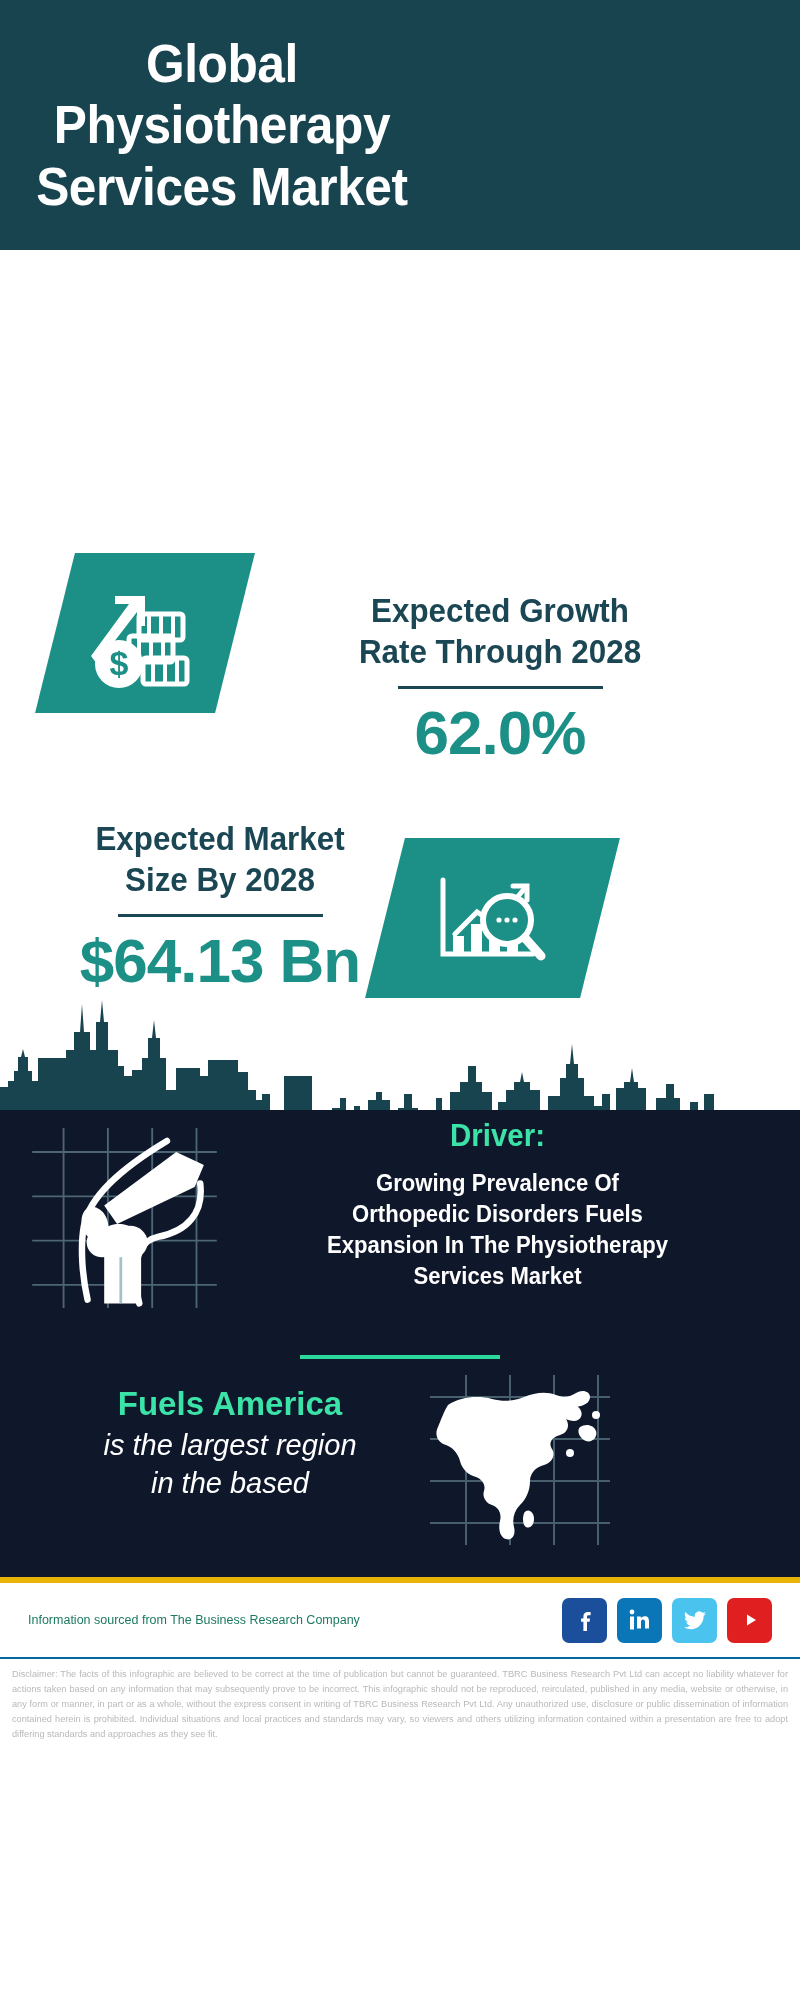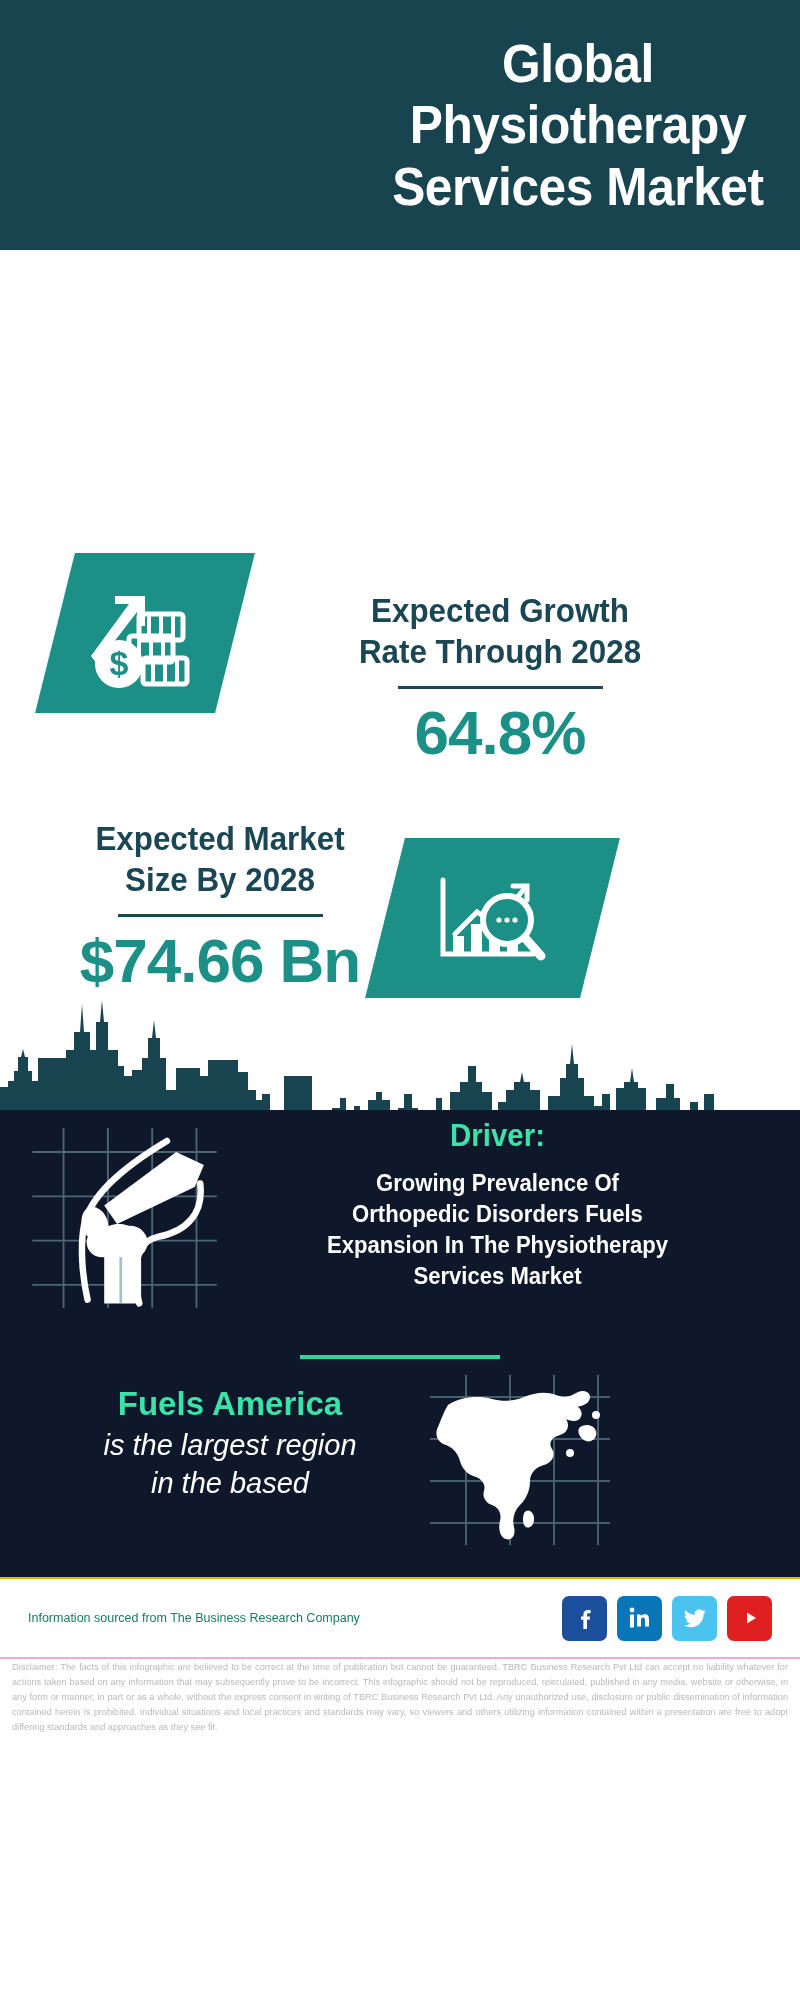--- a/index.html
+++ b/index.html
@@ -8,21 +8,21 @@
     font-family:"Liberation Sans", sans-serif;
     background:#ffffff;
     overflow:hidden;
   }
   .page { position:relative; width:800px; height:2000px; background:#fff; }
 
   
   .header {
     background:#184450;
     height:250px;
-    display:flex; align-items:center; justify-content:flex-end;
+    display:flex; align-items:center; justify-content:flex-start;
     padding:0 20px;
   }
   .header-title {
     color:#ffffff;
     font-size:54px;
     font-weight:bold;
     line-height:1.14;
     text-align:center;
     letter-spacing:-0.5px;
     font-stretch:condensed;
@@ -103,34 +103,34 @@
   
   .region-row { position:relative; height:190px; margin-top:18px; }
   .region-text { position:absolute; left:30px; top:18px; width:400px; text-align:center; }
   .region-name { color:#3be3a8; font-size:33px; font-weight:bold; }
   .region-sub { color:#ffffff; font-size:29px; line-height:1.3; margin-top:4px;font-style:italic; }
   .map-icon { position:absolute; left:430px; top:8px; width:180px; height:170px; }
 
   
   .footer {
     height:80px; background:#fff;
-    border-top:2px solid #eab308;
+    border-top:6px solid #eab308;
     display:flex; align-items:center; padding:0 28px;
   }
   .src-text { color:#1c7a62; font-size:12.5px; line-height:1.65; flex:1; }
   .socials { display:flex; gap:10px; }
   .sicon {
     width:45px; height:45px; border-radius:7px;
     display:flex; align-items:center; justify-content:center;
   }
   .sicon svg { display:block; }
 
   .disclaimer-wrap {
-    border-top:2px solid #f9a8d4;
-    padding:1px 12px 0 12px;
+    border-top:2px solid #0369a1;
+    padding:8px 12px 0 12px;
   }
   .disclaimer {
     color:#b9b9b9; font-size:9.2px; line-height:1.62;
     text-align:justify;
   }
 </style>
 </head>
 <body>
 
 <div class="page">
@@ -167,30 +167,30 @@
         </g>
       </svg>
     </div>
 
     <div class="stat-block stat1">
       <div class="stat-label">
         <div>Expected Growth</div>
         <div>Rate Through 2028</div>
       </div>
       <div class="rule"></div>
-      <div class="stat-value">64.8%</div>
+      <div class="stat-value">62.0%</div>
     </div>
 
     <div class="stat-block stat2">
       <div class="stat-label">
         <div>Expected Market</div>
         <div>Size By 2028</div>
       </div>
       <div class="rule"></div>
-      <div class="stat-value">$74.66 Bn</div>
+      <div class="stat-value">$64.13 Bn</div>
     </div>
 
     <div class="para icon2">
       <svg width="128" height="112" viewBox="0 0 128 112">
         <g stroke="#ffffff" fill="none" stroke-width="5" stroke-linecap="round">
           <path d="M14 18 V92 H104"></path>
           <path d="M26 72 L48 50 L66 62 L96 26"></path>
           <path d="M84 24 h14 v14"></path>
           <rect x="24" y="74" width="11" height="16" fill="#fff" stroke="none"></rect>
           <rect x="42" y="62" width="11" height="28" fill="#fff" stroke="none"></rect>

